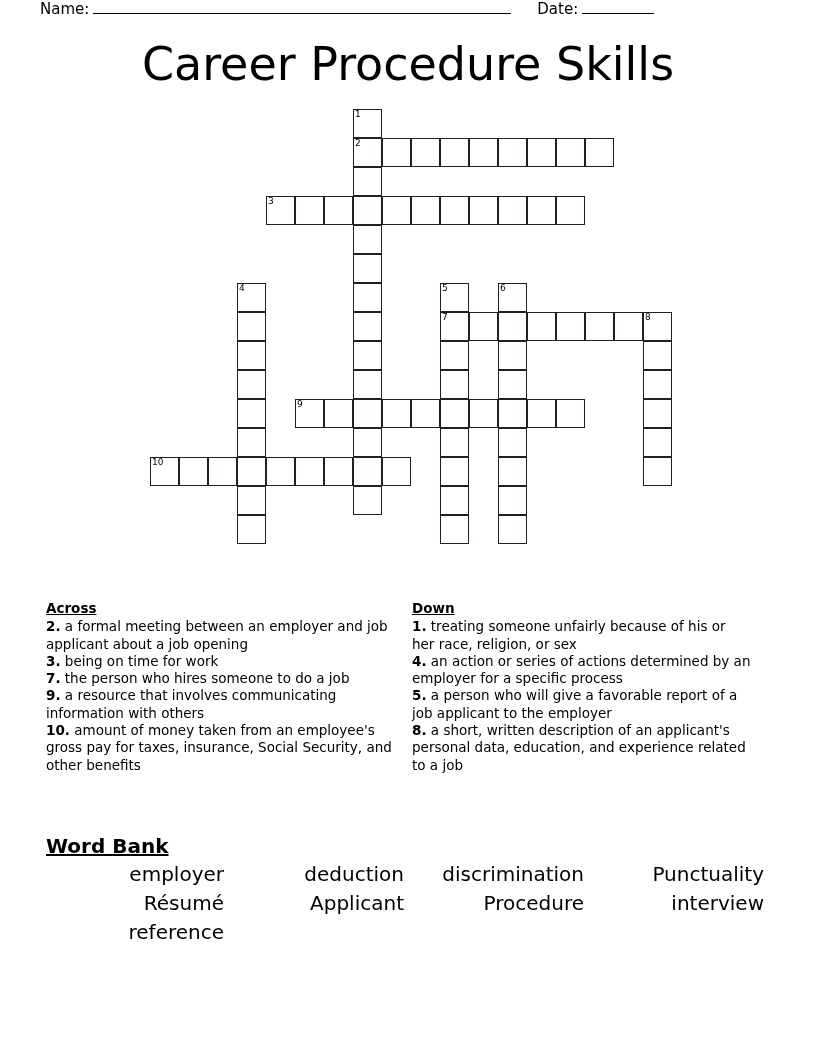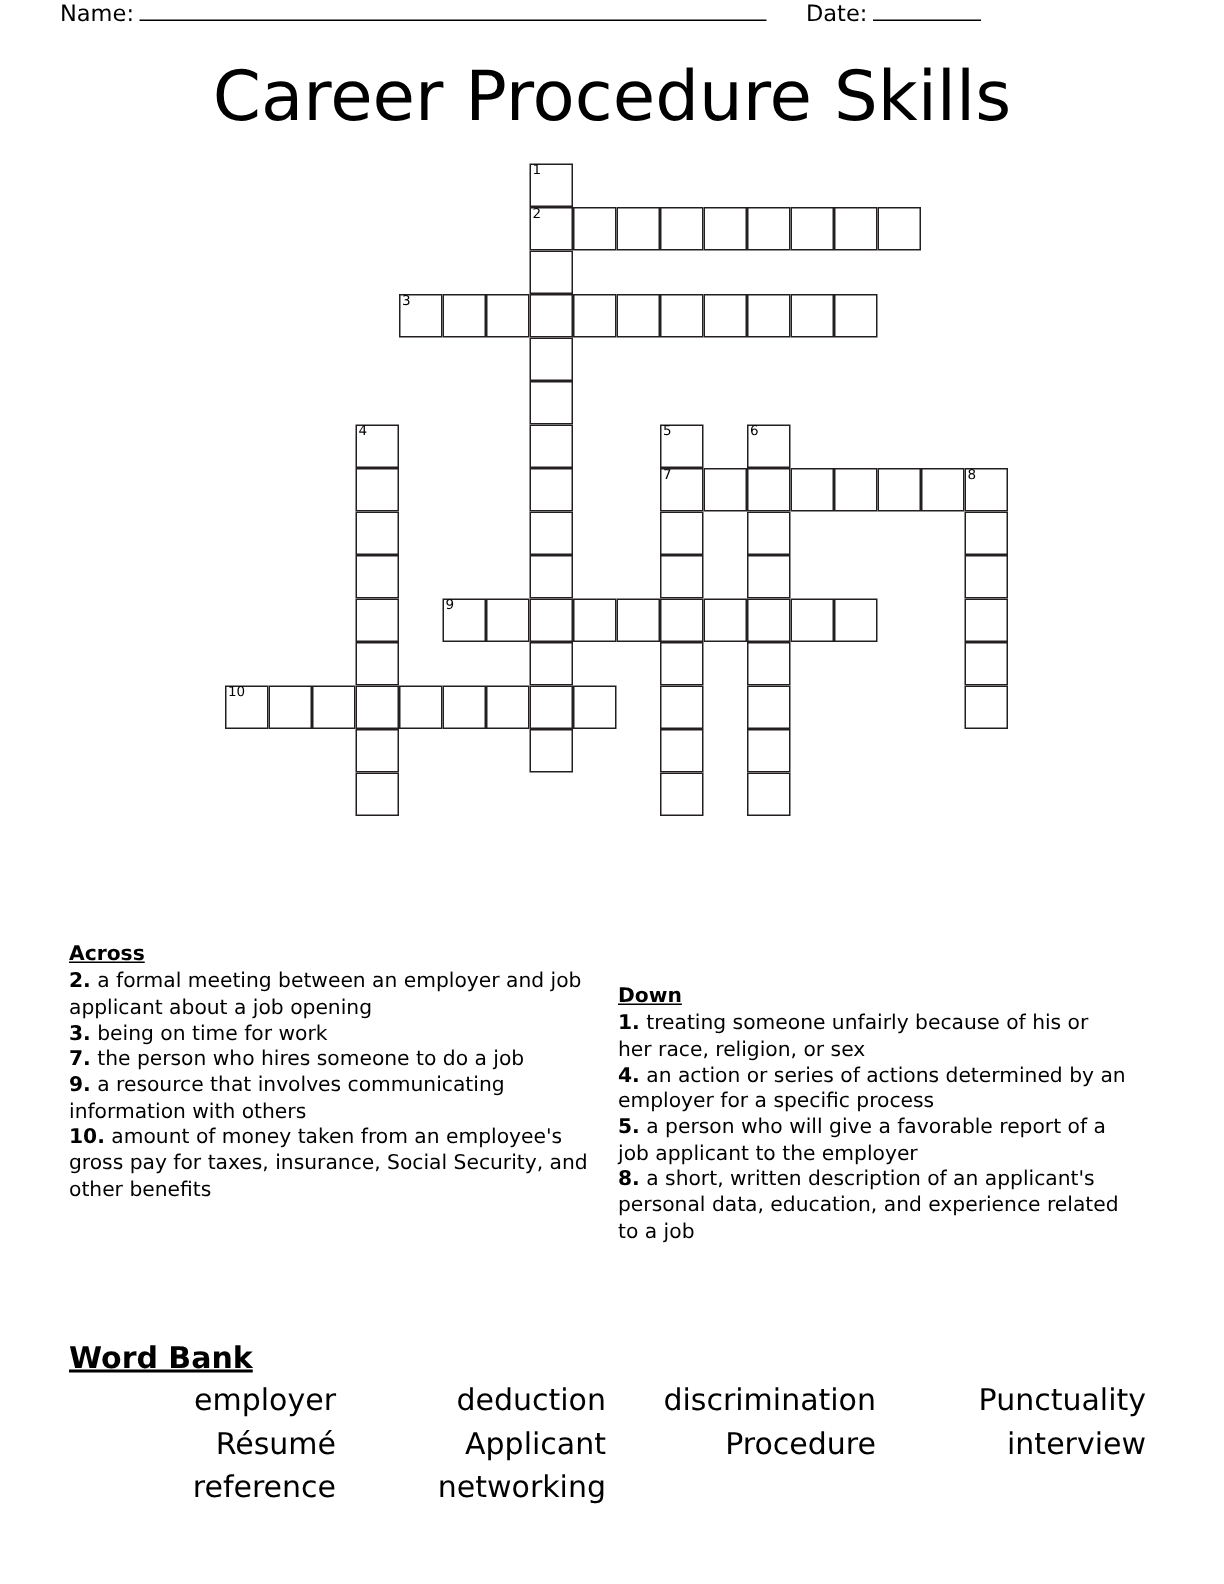--- a/index.html
+++ b/index.html
@@ -64,43 +64,43 @@
     left:1px; top:-1px;
     font-size:9px;
     line-height:10px;
     font-family:"DejaVu Sans", sans-serif;
     color:#000;
   }
 
   
   .clues {
     position:absolute;
-    left:46px; top:628px;
+    left:46px; top:600px;
     width:724px;
     display:flex;
     gap:16px;
     font-size:13.5px;
     line-height:17.3px;
   }
   .clue-col { width:350px; }
-  .clue-col.down { width:340px;margin-top:28px; }
+  .clue-col.down { width:340px; }
   .clue-head {
     font-weight:bold;
     text-decoration:underline;
     font-size:13.5px;
     margin-bottom:1px;
     display:block;
   }
   .clue { display:block; margin:0; }
   .clue b { font-weight:bold; }
 
   
   .wordbank {
     position:absolute;
-    left:46px; top:892px;
+    left:46px; top:833px;
     width:724px;
   }
   .wb-head {
     font-size:20px;
     font-weight:bold;
     text-decoration:underline;
     line-height:26px;
     display:block;
     margin-bottom:1px;
   }
@@ -256,15 +256,14 @@
   <div class="wb-grid">
     <span class="wb-word">employer</span>
     <span class="wb-word">deduction</span>
     <span class="wb-word">discrimination</span>
     <span class="wb-word">Punctuality</span>
     <span class="wb-word">Résumé</span>
     <span class="wb-word">Applicant</span>
     <span class="wb-word">Procedure</span>
     <span class="wb-word">interview</span>
     <span class="wb-word">reference</span>
-    <span class="wb-word">networking</span>
   </div>
 </div>
 
 </body></html>

